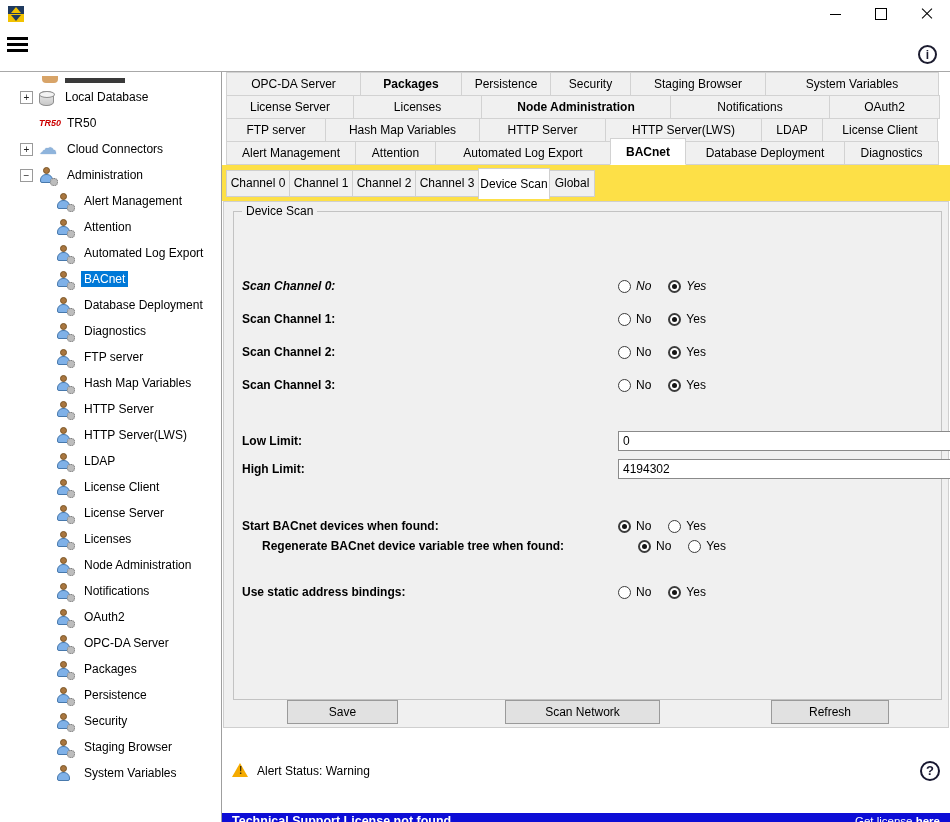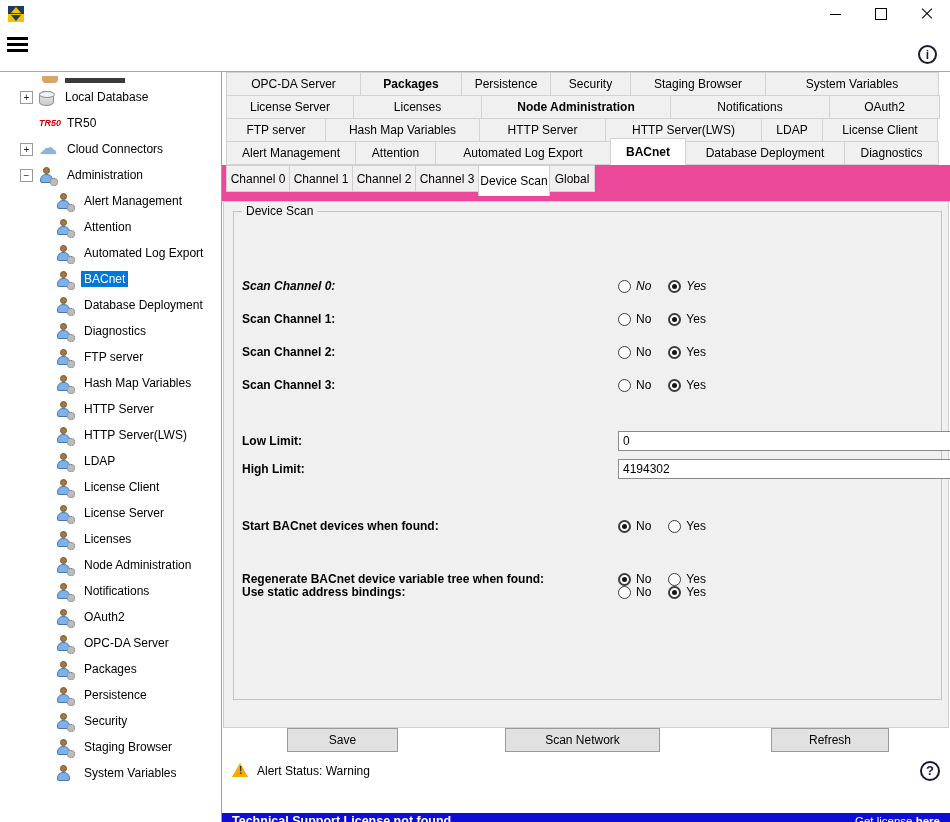--- a/index.html
+++ b/index.html
@@ -82,39 +82,39 @@
   .page-title { font-size:18px; color:#17375e; }
   .item-count { position:absolute; right:8px; bottom:3px; font-size:12px; }
 
   .tabrow { display:flex; padding-left:5px; background:#fff; height:24px; }
   .tabrow + .tabrow { margin-top:-1px; }
   .tab { border:1px solid #d2d2d2; background:#f0f0f0; height:24px; display:flex; align-items:center;
     justify-content:center; margin-left:-1px; white-space:nowrap; position:relative; z-index:1; cursor:default; }
   .tab.bold { font-weight:700; }
   .tab.active { background:#fff; border-bottom-color:#fff; z-index:3; height:27px; align-self:flex-end; }
 
-  .subtabs { background:#ec4899; height:36px; display:flex; align-items:flex-start; padding-left:5px; position:relative; z-index:2; }
+  .subtabs { background:#fde047; height:36px; display:flex; align-items:center; padding-left:5px; position:relative; z-index:2; }
   .subtab { height:27px; border:1px solid #cfcfcf; margin-left:-1px; background:#f0f0f0;
     display:flex; align-items:center; justify-content:center; white-space:nowrap; position:relative; z-index:1; }
   .subtab.active { background:#fff; height:31px; border-bottom:none; z-index:3; }
 
   .pane { position:relative; height:527px; background:#f0f0f0; margin:0 1px; border:1px solid #cfcfcf; }
   .groupbox { position:absolute; left:9px; right:6px; top:9px; height:489px; border:1px solid #c3c3c3; }
   .group-label { position:absolute; left:18px; top:2px; background:#f0f0f0; padding:0 4px; z-index:2; }
   .frow { position:absolute; left:18px; right:12px; height:22px; display:flex; align-items:center; z-index:2; }
   .flabel { font-weight:700; white-space:nowrap; }
   .fvalue { position:absolute; left:380px; }
   .radios { position:absolute; left:376px; display:flex; align-items:center; }
   .radio { width:13px; height:13px; border-radius:50%; border:1px solid #3c3c3c; background:#fff; position:relative; flex:none; }
   .radio.sel::after { content:""; position:absolute; left:2px; top:2px; right:2px; bottom:2px; background:#141414; border-radius:50%; }
   .rlabel { margin:0 17px 0 5px; }
   .finput { position:absolute; left:376px; width:338px; height:20px; border:1px solid #8a8a8a; background:#fff;
     font:12px "Liberation Sans", sans-serif; padding:1px 4px; }
   .btn { position:absolute; top:498px; height:24px; background:#e1e1e1; border:1px solid #9a9a9a;
-    font:12px "Liberation Sans", sans-serif; cursor:pointer;margin-top:28px; }
+    font:12px "Liberation Sans", sans-serif; cursor:pointer; }
 
   .alert-row { flex:1; display:flex; align-items:center; padding:0 10px; background:#fff; }
   .warn-icon { position:relative; width:18px; height:15px; margin-right:7px; flex:none; }
   .warn-tri { position:absolute; left:0; top:0; width:0; height:0;
     border-left:8px solid transparent; border-right:8px solid transparent; border-bottom:14px solid #f5ab00; }
   .warn-bang { position:absolute; left:7px; top:2px; font-size:10px; font-weight:700; color:#40300a; }
   .help-icon { margin-left:auto; width:20px; height:20px; border:2px solid #171730; border-radius:50%;
     display:flex; align-items:center; justify-content:center; font-weight:700; font-size:13px; color:#171730; }
 
   .license-bar { height:17px; background:#0d0dd6; color:#fff; display:flex; justify-content:space-between;
@@ -463,21 +463,21 @@
           </div>
           <div class="frow" style="top: 313px;">
             <div class="flabel">Start BACnet devices when found:</div>
             <div class="radios">
               <div class="radio sel" style="border-width: 2px;"></div>
               <div class="rlabel">No</div>
               <div class="radio" style="border-width: 1px;"></div>
               <div class="rlabel">Yes</div>
             </div>
           </div>
-          <div class="frow" style="top: 366px;">
+          <div class="frow" style="top: 333px; margin-left: 20px;">
             <div class="flabel">Regenerate BACnet device variable tree when found:</div>
             <div class="radios">
               <div class="radio sel" style="border-width: 2px;"></div>
               <div class="rlabel">No</div>
               <div class="radio" style="border-width: 1px;"></div>
               <div class="rlabel">Yes</div>
             </div>
           </div>
           <div class="frow" style="top: 379px;">
             <div class="flabel">Use static address bindings:</div>

